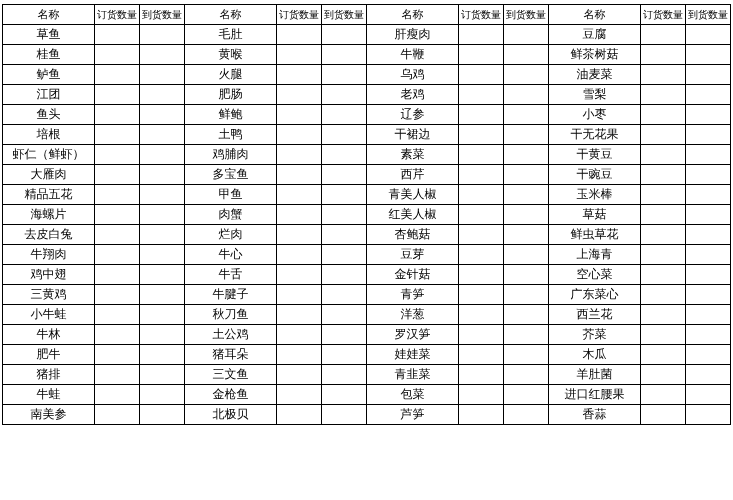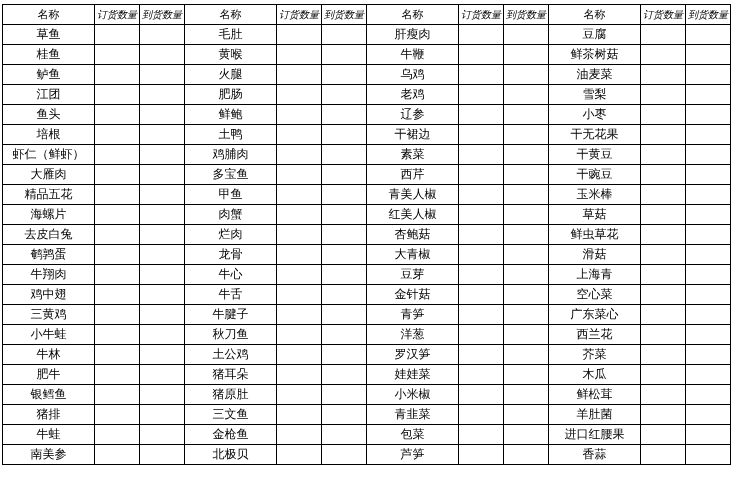--- a/index.html
+++ b/index.html
@@ -46,21 +46,20 @@
   }
   .bold-name {
     font-weight: bold;
     margin-top: 12px;
   }
   .qty-cell {
     width: 44px;
   }
   .hdr-qty {
     font-size: 10px;
-    font-style: italic;
   }
   col.c-name { width: 92px; }
   col.c-qty  { width: 45px; }
 </style>
 </head>
 <body>
 
 <div id="sheet">
   <table class="grid">
     <colgroup>
@@ -242,34 +241,20 @@
           <td class="qty-cell"></td>
           <td class="qty-cell"></td>
           <td class="name-cell">杏鲍菇</td>
           <td class="qty-cell"></td>
           <td class="qty-cell"></td>
           <td class="name-cell">鲜虫草花</td>
           <td class="qty-cell"></td>
           <td class="qty-cell"></td>
         </tr>
         <tr>
-          <td class="name-cell">鹌鹑蛋</td>
-          <td class="qty-cell"></td>
-          <td class="qty-cell"></td>
-          <td class="name-cell">龙骨</td>
-          <td class="qty-cell"></td>
-          <td class="qty-cell"></td>
-          <td class="name-cell">大青椒</td>
-          <td class="qty-cell"></td>
-          <td class="qty-cell"></td>
-          <td class="name-cell">滑菇</td>
-          <td class="qty-cell"></td>
-          <td class="qty-cell"></td>
-        </tr>
-        <tr>
           <td class="name-cell">牛翔肉</td>
           <td class="qty-cell"></td>
           <td class="qty-cell"></td>
           <td class="name-cell">牛心</td>
           <td class="qty-cell"></td>
           <td class="qty-cell"></td>
           <td class="name-cell">豆芽</td>
           <td class="qty-cell"></td>
           <td class="qty-cell"></td>
           <td class="name-cell">上海青</td>
@@ -336,34 +321,20 @@
           <td class="name-cell">肥牛</td>
           <td class="qty-cell"></td>
           <td class="qty-cell"></td>
           <td class="name-cell">猪耳朵</td>
           <td class="qty-cell"></td>
           <td class="qty-cell"></td>
           <td class="name-cell">娃娃菜</td>
           <td class="qty-cell"></td>
           <td class="qty-cell"></td>
           <td class="name-cell">木瓜</td>
-          <td class="qty-cell"></td>
-          <td class="qty-cell"></td>
-        </tr>
-        <tr>
-          <td class="name-cell">银鳕鱼</td>
-          <td class="qty-cell"></td>
-          <td class="qty-cell"></td>
-          <td class="name-cell">猪原肚</td>
-          <td class="qty-cell"></td>
-          <td class="qty-cell"></td>
-          <td class="name-cell">小米椒</td>
-          <td class="qty-cell"></td>
-          <td class="qty-cell"></td>
-          <td class="name-cell">鲜松茸</td>
           <td class="qty-cell"></td>
           <td class="qty-cell"></td>
         </tr>
         <tr>
           <td class="name-cell">猪排</td>
           <td class="qty-cell"></td>
           <td class="qty-cell"></td>
           <td class="name-cell">三文鱼</td>
           <td class="qty-cell"></td>
           <td class="qty-cell"></td>

